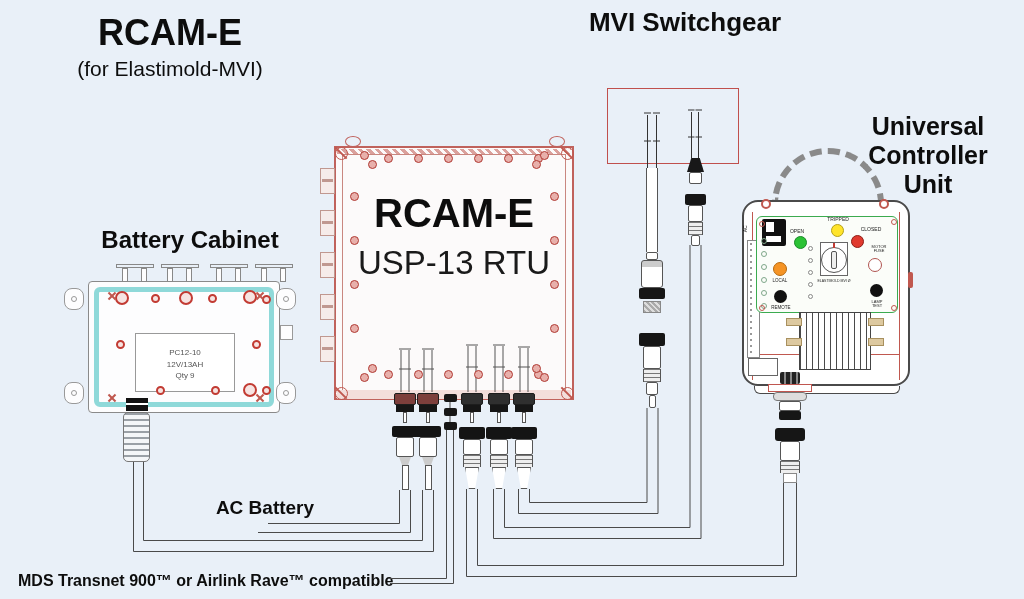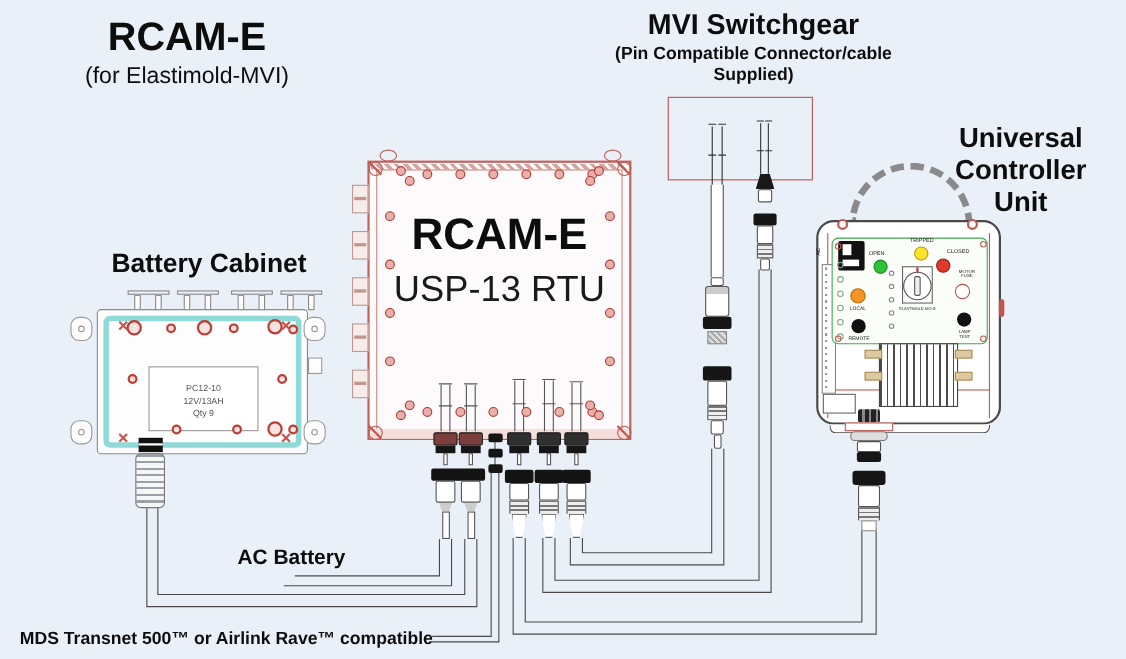--- a/index.html
+++ b/index.html
@@ -25,34 +25,33 @@
 
 <div id="scene">
 
   <div class="txt bold center" style="left:55px;top:12px;width:230px;font-size:36px">
     <div>RCAM-E</div>
     <div class="txt center" style="position:static;font-weight:normal;font-size:21px;margin-top:4px">(for Elastimold-MVI)</div>
   </div>
 
   <div class="txt bold center" style="left:545px;top:8px;width:280px;font-size:26px">
     <div>MVI Switchgear</div>
-    <div style="font-size:16px;line-height:1.2;margin-top:2px">(Pin Compatible Connector/cable Supplied)</div>
   </div>
 
   <div class="txt bold center" style="left:85px;top:226px;width:210px;font-size:24px">Battery Cabinet</div>
 
   <div class="txt bold center" style="left:852px;top:112px;width:152px;font-size:25px">
     <div>Universal</div>
     <div>Controller</div>
     <div>Unit</div>
   </div>
 
   <div class="txt bold center" style="left:200px;top:497px;width:130px;font-size:19px">AC Battery</div>
 
-  <div class="txt bold" style="left:18px;top:572px;font-size:16px;white-space:nowrap">MDS Transnet 500™ or Airlink Rave™ compatible</div>
+  <div class="txt bold" style="left:18px;top:572px;font-size:16px;white-space:nowrap">MDS Transnet 900™ or Airlink Rave™ compatible</div>
 
   <div class="cab" style="left:88px;top:281px;width:192px;height:132px;border:1.5px solid #8a8a8a;border-radius:4px"></div>
   <div class="abs" style="left:94px;top:287px;width:180px;height:120px;border:5px solid #8fd9d9;border-radius:6px"></div>
 
   <div class="abs" style="left:64px;top:288px;width:20px;height:22px;border:1.5px solid #999;border-radius:8px;background:#fdfdfe"></div>
   <div class="abs" style="left:64px;top:382px;width:20px;height:22px;border:1.5px solid #999;border-radius:8px;background:#fdfdfe"></div>
   <div class="abs" style="left:276px;top:288px;width:20px;height:22px;border:1.5px solid #999;border-radius:8px;background:#fdfdfe"></div>
   <div class="abs" style="left:276px;top:382px;width:20px;height:22px;border:1.5px solid #999;border-radius:8px;background:#fdfdfe"></div>
   <div class="abs" style="left:280px;top:325px;width:13px;height:15px;border:1.5px solid #999;background:#fdfdfe"></div>
 

